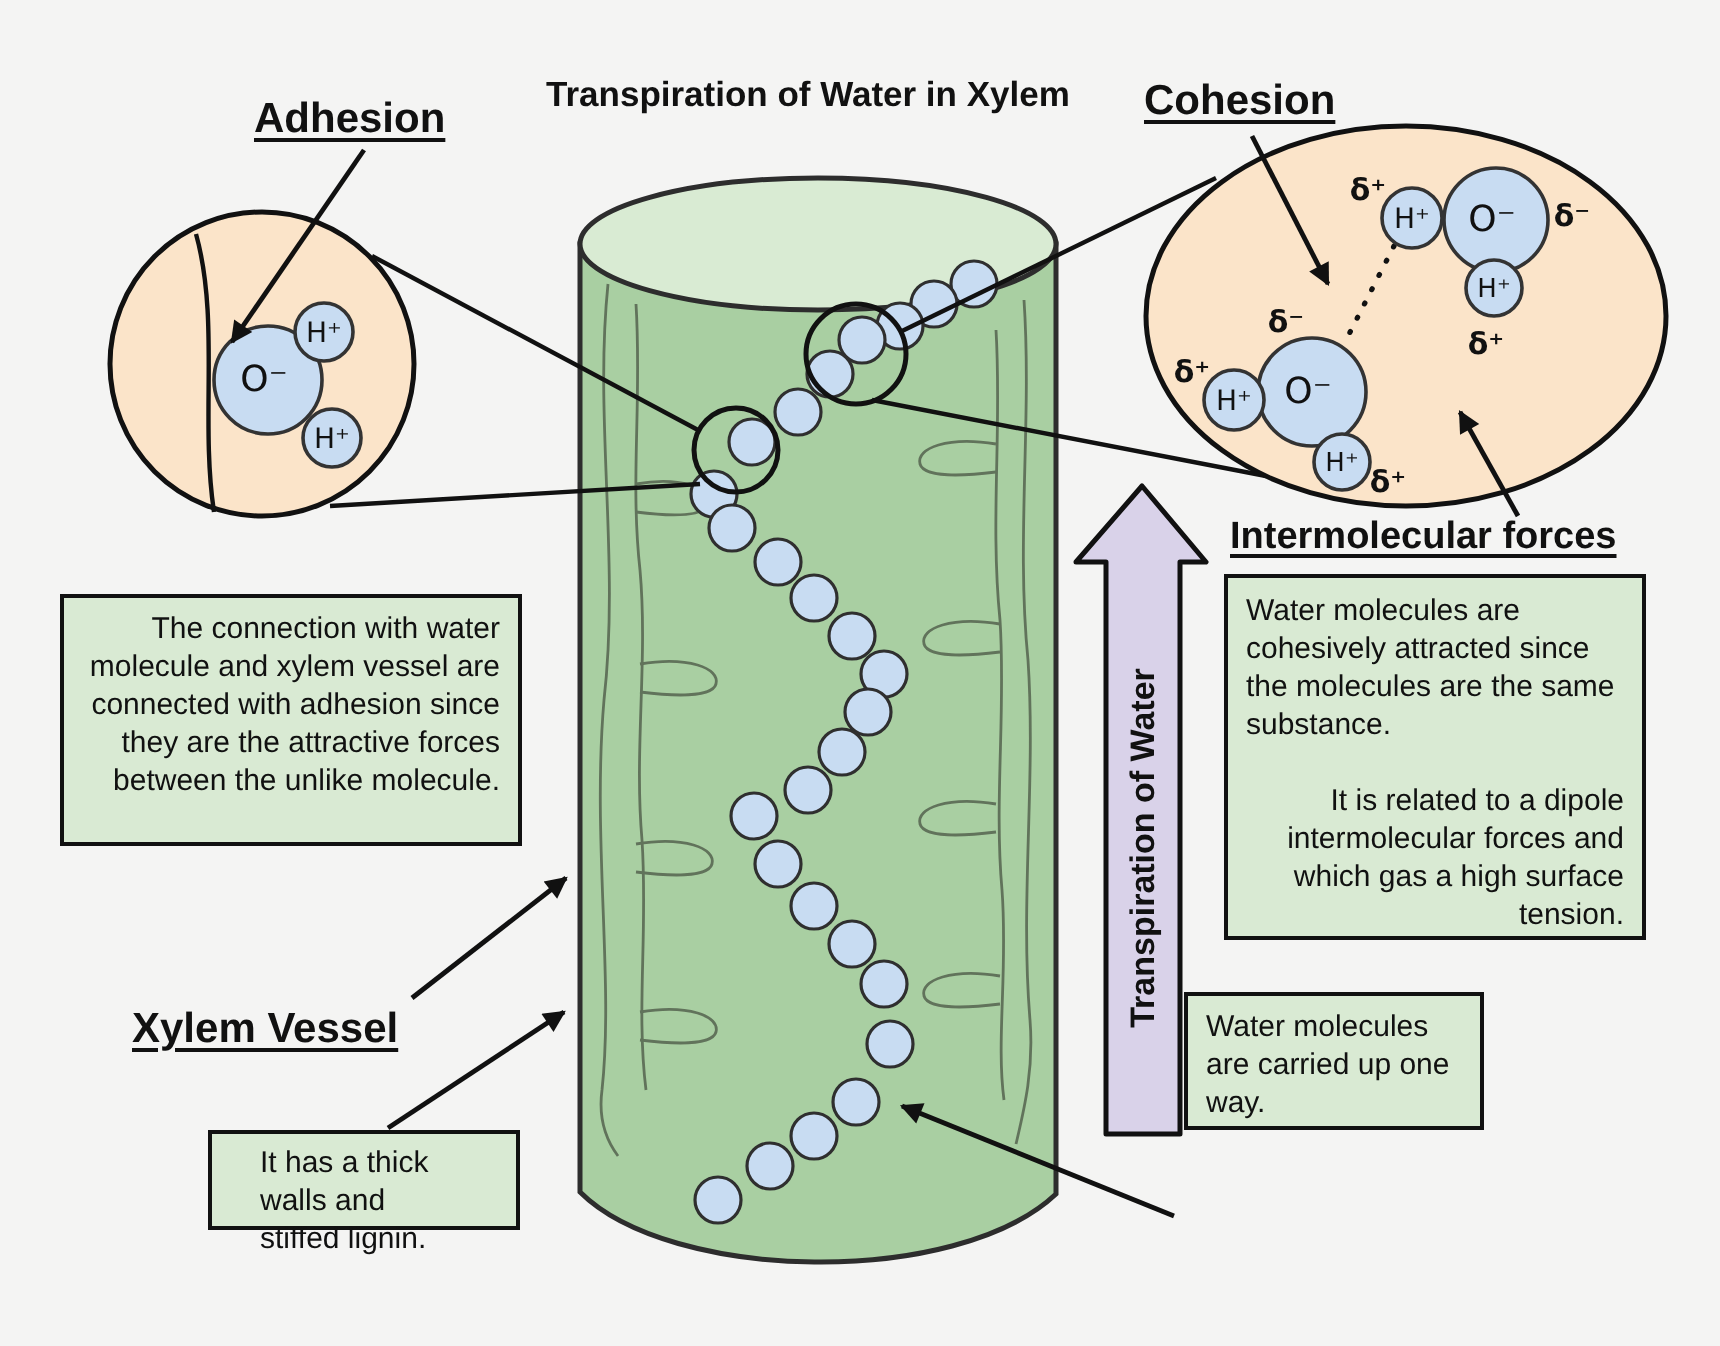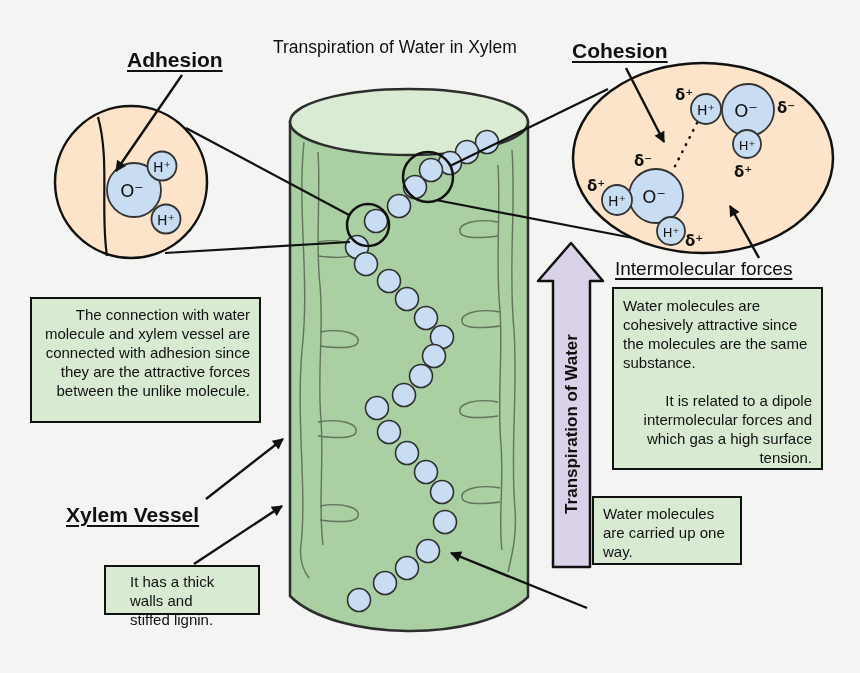--- a/index.html
+++ b/index.html
@@ -5,22 +5,22 @@
   html,body{margin:0;padding:0;background:#e8e8e8;}
   .stage{
     position:relative;width:860px;height:673px;overflow:hidden;
     background:var(--bg,#f4f4f3);
     font-family:"Liberation Sans", sans-serif;color:#111;
   }
   .stage svg{position:absolute;left:0;top:0;}
   .lbl{position:absolute;font-weight:bold;font-size:21px;
        text-decoration:underline;text-decoration-thickness:2px;text-underline-offset:3px;
        white-space:nowrap;color:#111;}
-  .lbl.thin{font-weight:normal;font-size:19px;text-decoration-thickness:1.5px;}
-  .title{position:absolute;font-weight:normal;font-size:17.5px;white-space:nowrap;color:#111;}
+  .lbl.thin{font-weight:bold;font-size:19px;text-decoration-thickness:1.5px;}
+  .title{position:absolute;font-weight:bold;font-size:17.5px;white-space:nowrap;color:#111;}
   .note{
     position:absolute;box-sizing:border-box;
     background:var(--box-green,#D9EAD3);border:2px solid #111;
     font-size:15px;line-height:19px;color:#111;
   }
   .note p{margin:0;}
   .note p + p{margin-top:19px;text-align:right;}
   .vert-label{
     position:absolute;left:572px;top:424px;
     transform:translate(-50%,-50%) rotate(-90deg);
@@ -158,21 +158,21 @@
   <div class="lbl thin" style="left:615px;top:258px;">Intermolecular forces</div>
 
   <div class="lbl" style="left:66px;top:503px;">Xylem Vessel</div>
 
 
   <div class="vert-label">Transpiration of Water</div>
 
   <div class="note" style="left:30px;top:297px;width:231px;height:126px;padding:6px 9px;text-align:right;">The connection with water molecule and xylem vessel are connected with adhesion since they are the attractive forces between the unlike molecule.</div>
 
   <div class="note" style="left:612px;top:287px;width:211px;height:183px;padding:7px 9px;">
-    <p>Water molecules are cohesively attractive since the molecules are the same substance.</p>
+    <p>Water molecules are cohesively attracted since the molecules are the same substance.</p>
     <p>It is related to a dipole intermolecular forces and which gas a high surface tension.</p>
   </div>
 
   <div class="note" style="left:592px;top:496px;width:150px;height:69px;padding:6px 9px;">Water molecules are carried up one way.</div>
 
   <div class="note" style="left:104px;top:565px;width:156px;height:50px;padding:5px 24px;">It has a thick walls and stiffed lignin.</div>
 
 </div>
 
 </body></html>

